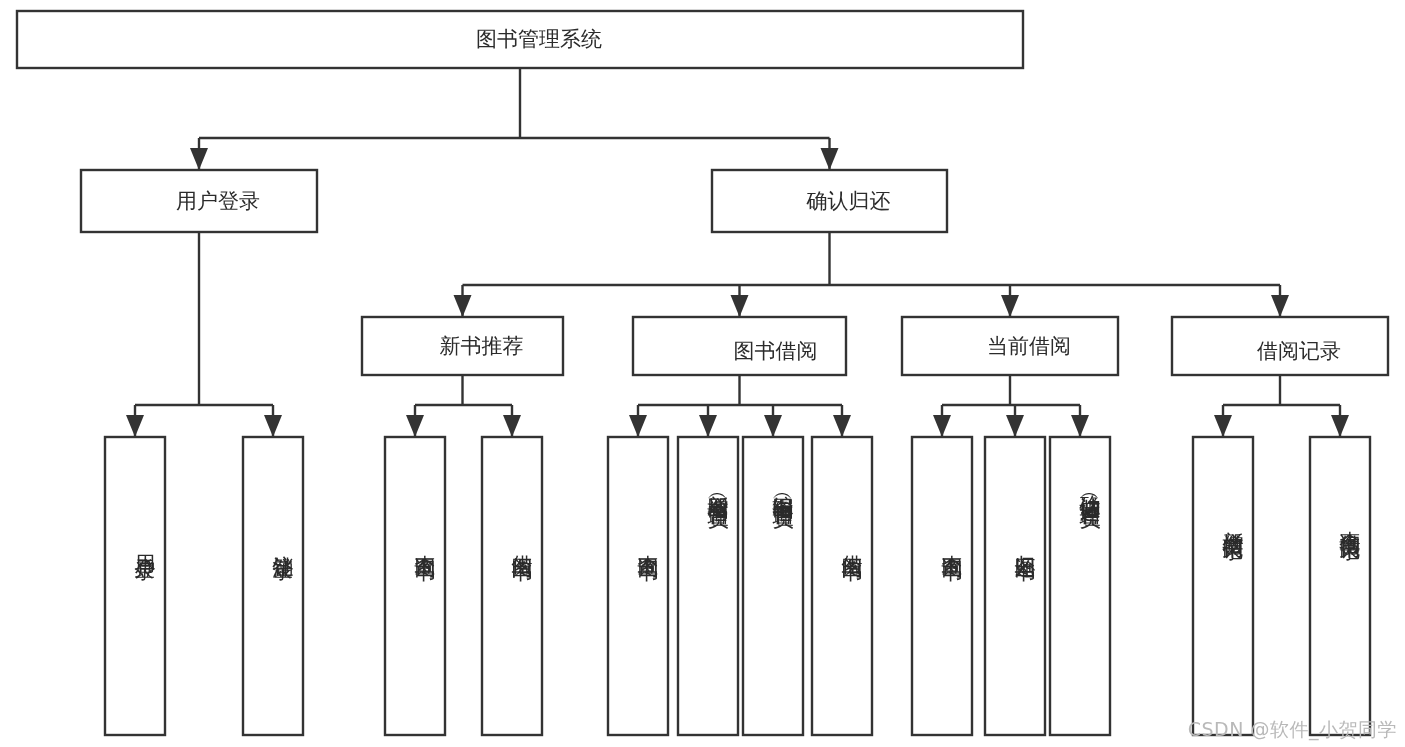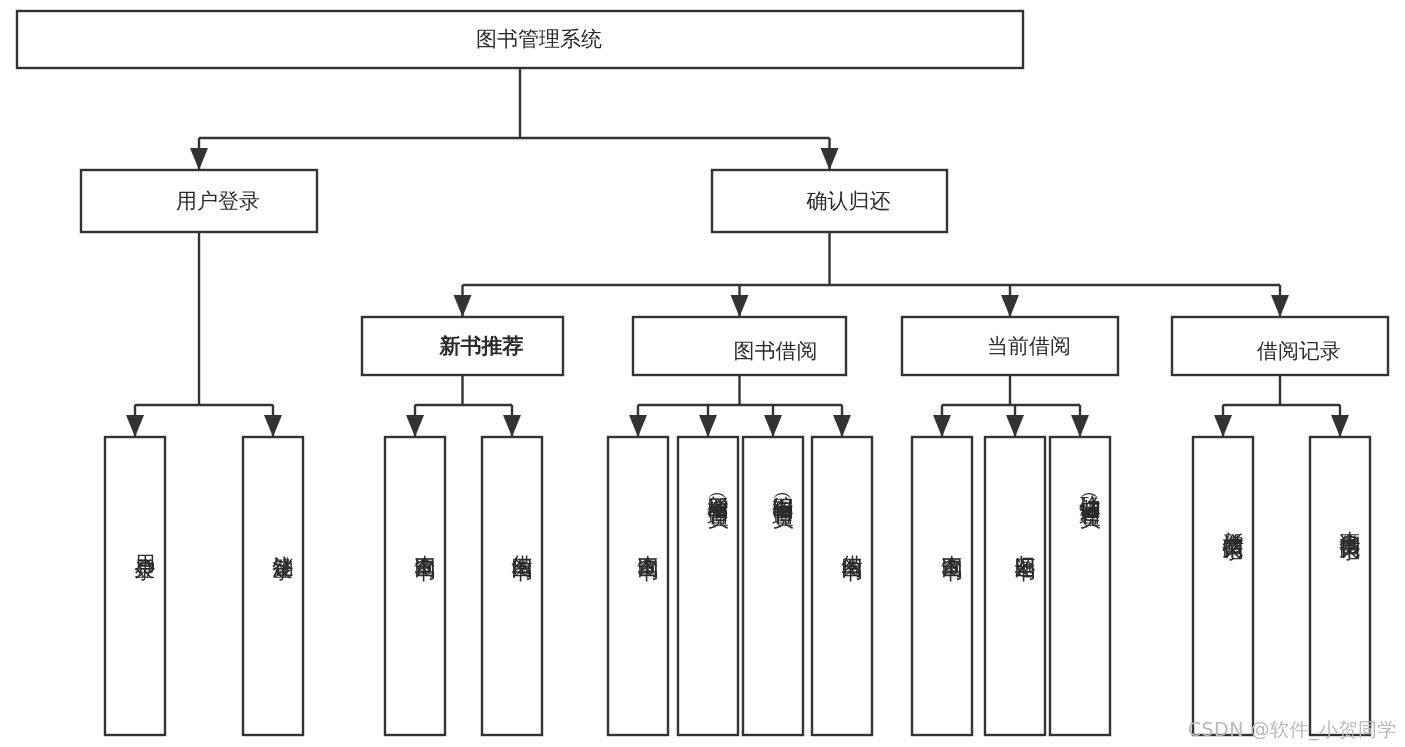--- a/index.html
+++ b/index.html
@@ -162,21 +162,21 @@
         <rect class="node-rect" x="985" y="437" width="60" height="298"></rect>
         <rect class="node-rect" x="1050" y="437" width="60" height="298"></rect>
         <rect class="node-rect" x="1193" y="437" width="60" height="298"></rect>
         <rect class="node-rect" x="1310" y="437" width="60" height="298"></rect>
       </g>
   </svg>
   <div id="labels-layer">
       <div class="node-label horiz" style="left: 17px; top: 11px; width: 1006px; height: 57px;">图书管理系统</div>
       <div class="node-label horiz" style="left: 81px; top: 170px; width: 236px; height: 62px;">用户登录</div>
       <div class="node-label horiz" style="left: 712px; top: 170px; width: 235px; height: 62px;">确认归还</div>
-      <div class="node-label horiz" style="left: 362px; top: 317px; width: 201px; height: 58px; font-weight: bold;">新书推荐</div>
+      <div class="node-label horiz" style="left: 362px; top: 317px; width: 201px; height: 58px;">新书推荐</div>
       <div class="node-label horiz" style="left: 650px; top: 317px; width: 213px; height: 68px;">图书借阅</div>
       <div class="node-label horiz" style="left: 902px; top: 317px; width: 216px; height: 58px; border-radius: 11px;">当前借阅</div>
       <div class="node-label horiz" style="left: 1172px; top: 317px; width: 216px; height: 68px;">借阅记录</div>
       <div class="node-label vert" style="left: 105px; top: 437px; width: 60px; height: 298px; padding-top: 101px;">用户登录</div>
       <div class="node-label vert" style="left: 243px; top: 437px; width: 60px; height: 298px; padding-top: 101px;">注销登录</div>
       <div class="node-label vert" style="left: 385px; top: 437px; width: 60px; height: 298px; padding-top: 101px;">查询图书</div>
       <div class="node-label vert" style="left: 482px; top: 437px; width: 60px; height: 298px; padding-top: 101px;">借阅图书</div>
       <div class="node-label vert" style="left: 608px; top: 437px; width: 60px; height: 298px; padding-top: 101px;">查询图书</div>
       <div class="node-label vert tall" style="left: 678px; top: 437px; width: 60px; height: 298px; padding-top: 41px;">新增图书（管理员）</div>
       <div class="node-label vert tall" style="left: 743px; top: 437px; width: 60px; height: 298px; padding-top: 41px;">编辑图书（管理员）</div>

